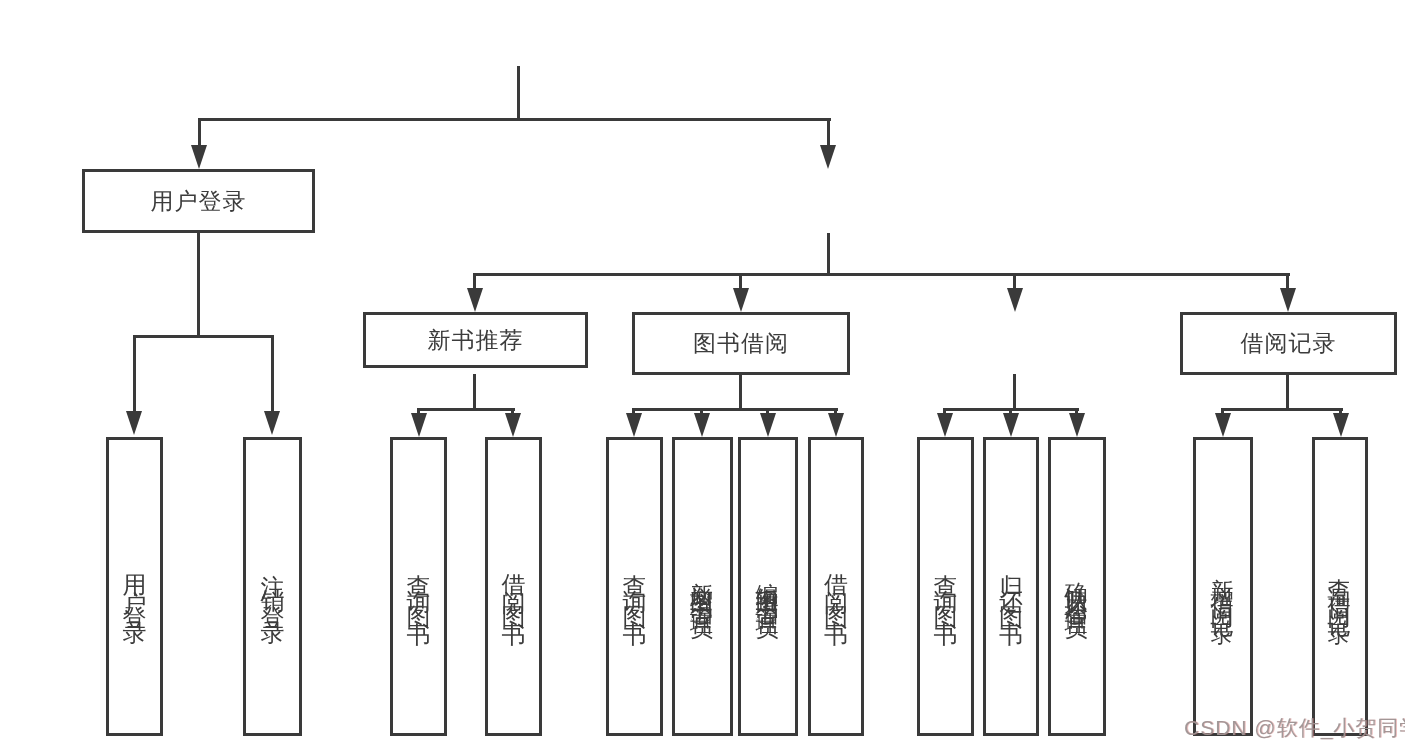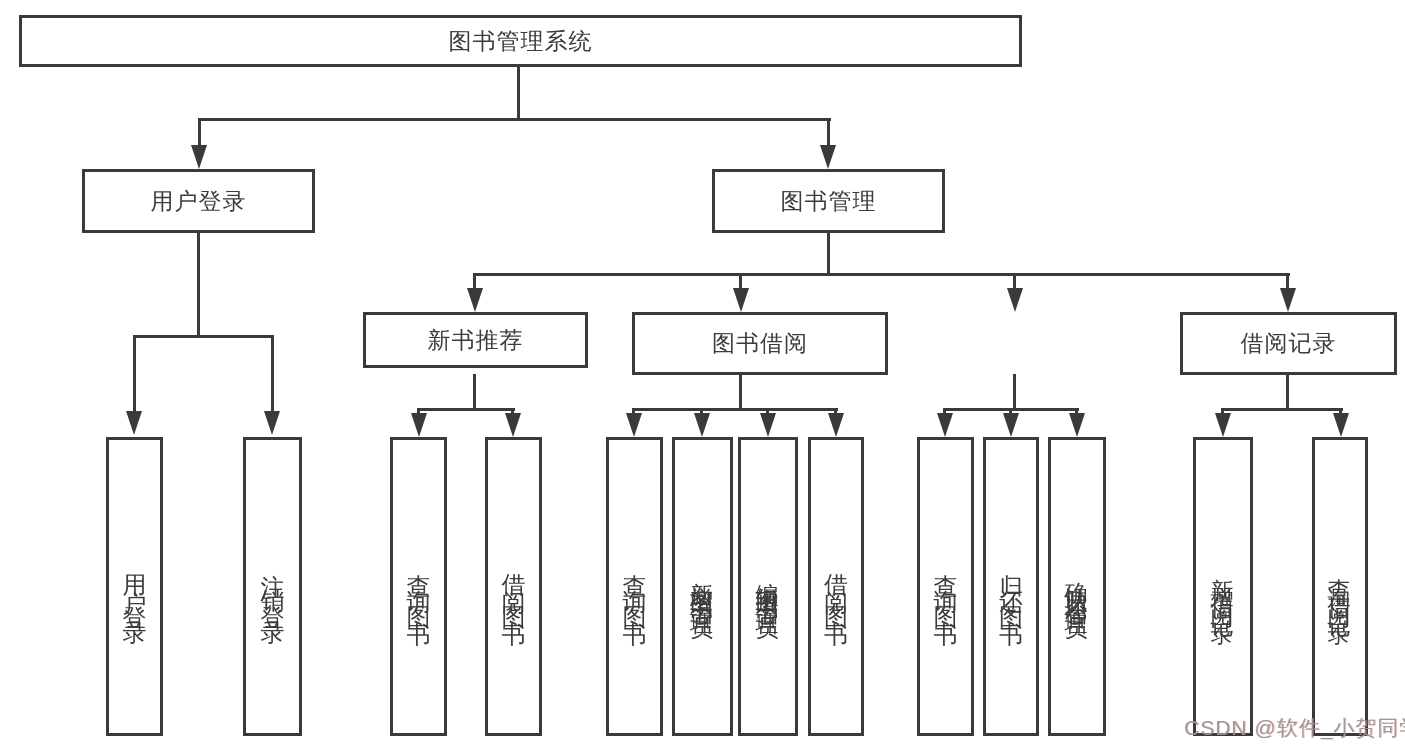--- a/index.html
+++ b/index.html
@@ -31,36 +31,30 @@
     position:absolute;left:1184px;top:714px;font-size:21px;letter-spacing:1px;
     color:rgba(158,148,148,0.95);text-shadow:1px 0 0 rgba(215,120,120,0.45);
     white-space:nowrap;z-index:5;
   }
 </style>
 </head>
 <body>
 
 <div id="canvas">
 
-  <div class="box" style="left:19px;top:15px;width:1003px;height:52px;">
-    <span class="hlabel">图书管理系统</span>
-  </div>
 
   <div class="line" style="left:517px;top:66px;width:3px;height:53px;"></div>
   <div class="line" style="left:198px;top:118px;width:633px;height:3px;"></div>
   <div class="line" style="left:198px;top:118px;width:3px;height:28px;"></div>
   <div class="arrow" style="left:191px;top:145px;"></div>
   <div class="line" style="left:827px;top:118px;width:3px;height:28px;"></div>
   <div class="arrow" style="left:820px;top:145px;"></div>
 
   <div class="box" style="left:82px;top:169px;width:233px;height:64px;">
     <span class="hlabel">用户登录</span>
-  </div>
-  <div class="box" style="left:712px;top:169px;width:233px;height:64px;">
-    <span class="hlabel">图书管理</span>
   </div>
 
   <div class="line" style="left:197px;top:233px;width:3px;height:102px;"></div>
   <div class="line" style="left:133px;top:335px;width:141px;height:3px;"></div>
   <div class="line" style="left:133px;top:335px;width:3px;height:77px;"></div>
   <div class="arrow" style="left:126px;top:411px;"></div>
   <div class="line" style="left:271px;top:335px;width:3px;height:77px;"></div>
   <div class="arrow" style="left:264px;top:411px;"></div>
 
   <div class="line" style="left:827px;top:233px;width:3px;height:40px;"></div>
@@ -70,21 +64,21 @@
   <div class="line" style="left:739px;top:273px;width:3px;height:16px;"></div>
   <div class="arrow" style="left:733px;top:288px;"></div>
   <div class="line" style="left:1013px;top:273px;width:3px;height:16px;"></div>
   <div class="arrow" style="left:1007px;top:288px;"></div>
   <div class="line" style="left:1286px;top:273px;width:3px;height:16px;"></div>
   <div class="arrow" style="left:1280px;top:288px;"></div>
 
   <div class="box" style="left:363px;top:312px;width:225px;height:56px;">
     <span class="hlabel">新书推荐</span>
   </div>
-  <div class="box" style="left:632px;top:312px;width:256px;height:63px;">
+  <div class="box" style="left:632px;top:312px;width:218px;height:63px;">
     <span class="hlabel">图书借阅</span>
   </div>
   <div class="box" style="left:1180px;top:312px;width:217px;height:63px;">
     <span class="hlabel">借阅记录</span>
   </div>
 
   <div class="line" style="left:473px;top:374px;width:3px;height:34px;"></div>
   <div class="line" style="left:418px;top:408px;width:97px;height:3px;"></div>
   <div class="line" style="left:417px;top:408px;width:3px;height:7px;"></div>
   <div class="arrow" style="left:411px;top:413px;"></div>

